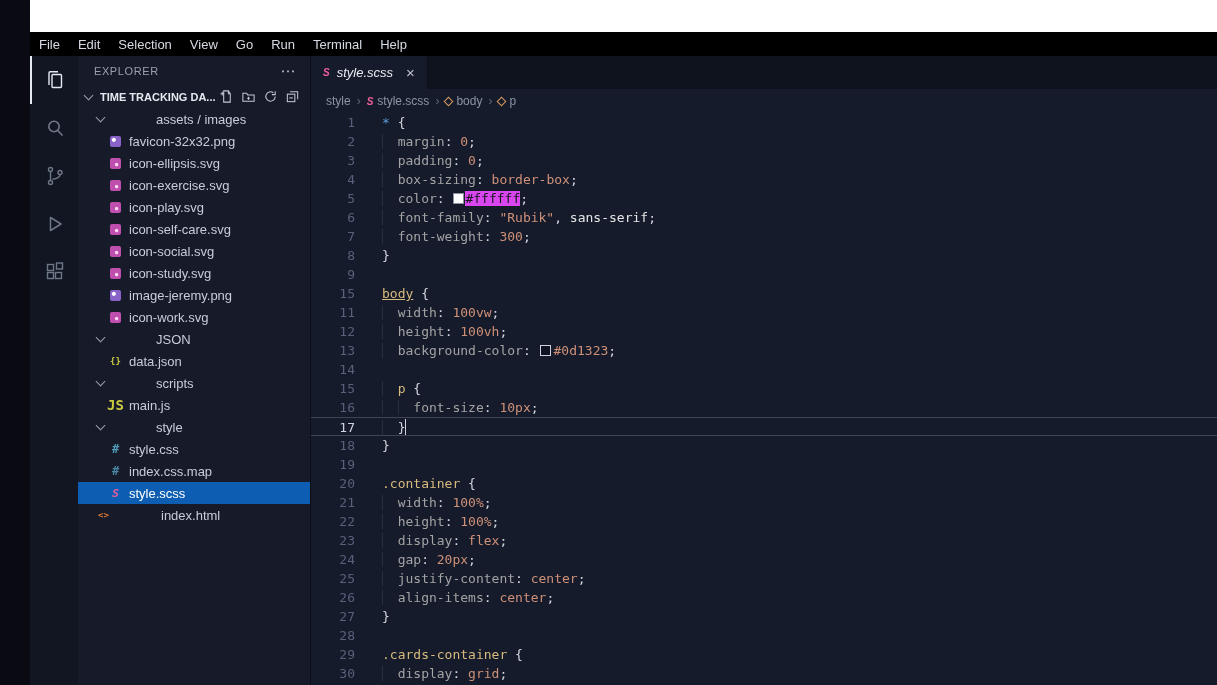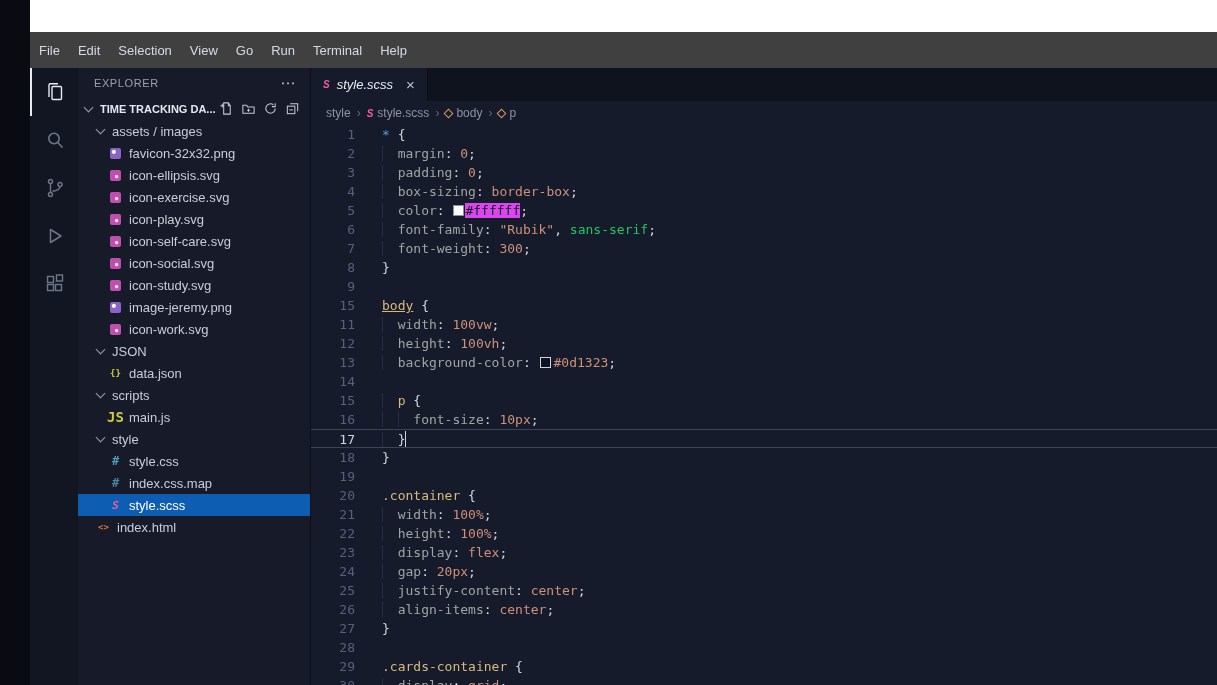--- a/index.html
+++ b/index.html
@@ -4,21 +4,21 @@
 <style>
   * { margin:0; padding:0; box-sizing:border-box; }
   html,body { width:1217px; height:685px; overflow:hidden; background:#ffffff;
     font-family:"Liberation Sans", sans-serif; }
   .left-strip { position:absolute; left:0; top:0; width:30px; height:685px; background:#0a0b12; }
   .top-strip  { position:absolute; left:30px; top:0; right:0; height:32px; background:#ffffff; }
   .window { position:absolute; left:30px; top:32px; right:0; bottom:0;
     display:flex; flex-direction:column; background:#161b2c; }
 
   
-  .menubar { height:36px; background:#404040; display:flex; align-items:center;
+  .menubar { height:24px; background:#000000; display:flex; align-items:center;
     color:#d6dae3; font-size:13px; flex-shrink:0; }
   .menu-item { padding:0 9px; cursor:default; }
 
   .main { flex:1; display:flex; min-height:0; }
 
   
   .activitybar { width:48px; background:#121623; display:flex; flex-direction:column;
     align-items:stretch; flex-shrink:0; }
   .ab-btn { height:48px; display:flex; align-items:center; justify-content:center;
     color:#6e7787; border-left:2px solid transparent; }
@@ -30,21 +30,21 @@
   .sb-header { height:30px; display:flex; align-items:center; padding:0 14px 0 16px;
     font-size:11px; letter-spacing:0.6px; color:#9aa0ae; }
   .sb-header .spacer { flex:1; }
   .more { font-size:15px; color:#c3c8d2; cursor:pointer; }
   .root-row { height:22px; display:flex; align-items:center; padding:0 10px 0 6px;
     font-size:11px; font-weight:bold; color:#e4e8f0; }
   .root-row .spacer { flex:1; }
   .root-actions { display:flex; gap:7px; color:#c3c8d2; align-items:center; }
   .tree { flex:1; overflow:hidden; }
   .trow { height:22px; display:flex; align-items:center; white-space:nowrap; cursor:pointer; }
-  .trow.lvl1 { padding-left:18px; }
+  .trow.lvl1 { padding-left:18px;gap:44px; }
   .trow.lvl2 { padding-left:30px; }
   .trow.selected { background:#0d5eb2; color:#ffffff; }
   .chev { width:7px; height:7px; border-right:1.4px solid #98a0ae; border-bottom:1.4px solid #98a0ae;
     transform:rotate(45deg); margin:-3px 8px 0 1px; flex-shrink:0; }
   .ficon { width:15px; height:15px; margin-right:6px; display:inline-flex; align-items:center;
     justify-content:center; font-weight:bold; flex-shrink:0; font-family:"DejaVu Sans Mono",monospace; }
   .glyph { width:11px; height:11px; border-radius:2px; }
   .k-png .glyph { background:radial-gradient(circle at 35% 35%, #ffffff 1.5px, rgba(255,255,255,0) 2.5px), #8a63c9; }
   .k-svg .glyph { background:radial-gradient(circle at 60% 60%, #ffd9f2 1.2px, rgba(255,255,255,0) 2.2px), #bf4fae; }
   .k-json { color:#cbcb41; font-size:9px; }
@@ -74,21 +74,21 @@
   .cl { display:flex; height:19px; position:relative; }
   .cl.cur { border-top:1px solid rgba(205,215,235,0.22); border-bottom:1px solid rgba(205,215,235,0.22); }
   .cl.cur .ln { color:#cfd4e2; }
   .ln { width:44px; text-align:right; color:#58607a; flex-shrink:0; user-select:none; }
   .ct { padding-left:27px; white-space:pre; }
   .t-pr  { color:#a3a3a3; }
   .t-vl  { color:#ce9178; }
   .t-sel { color:#d7ba7d; }
   .t-kw  { color:#569cd6; }
   .t-pn  { color:#d4d7e0; }
-  .t-mut { color:#22c55e; }
+  .t-mut { color:#e5e5e5; }
   .t-un  { text-decoration:underline; }
   .t-gd  { box-shadow:inset 1px 0 0 #262e44; }
   .t-hl  { background:#d946ef; color:#14161c; }
   .t-swW { display:inline-block; width:11px; height:11px; background:#ffffff;
     border:1px solid #8b90a0; vertical-align:-1px; margin:0 1px 0 1px; }
   .t-swD { display:inline-block; width:11px; height:11px; background:#0d1323;
     border:1px solid #cfd3dd; vertical-align:-1px; margin:0 3px 0 1px; }
   .cursor { display:inline-block; border-left:1.5px solid #cfd3dd; height:16px;
     vertical-align:-3px; }
 </style>

